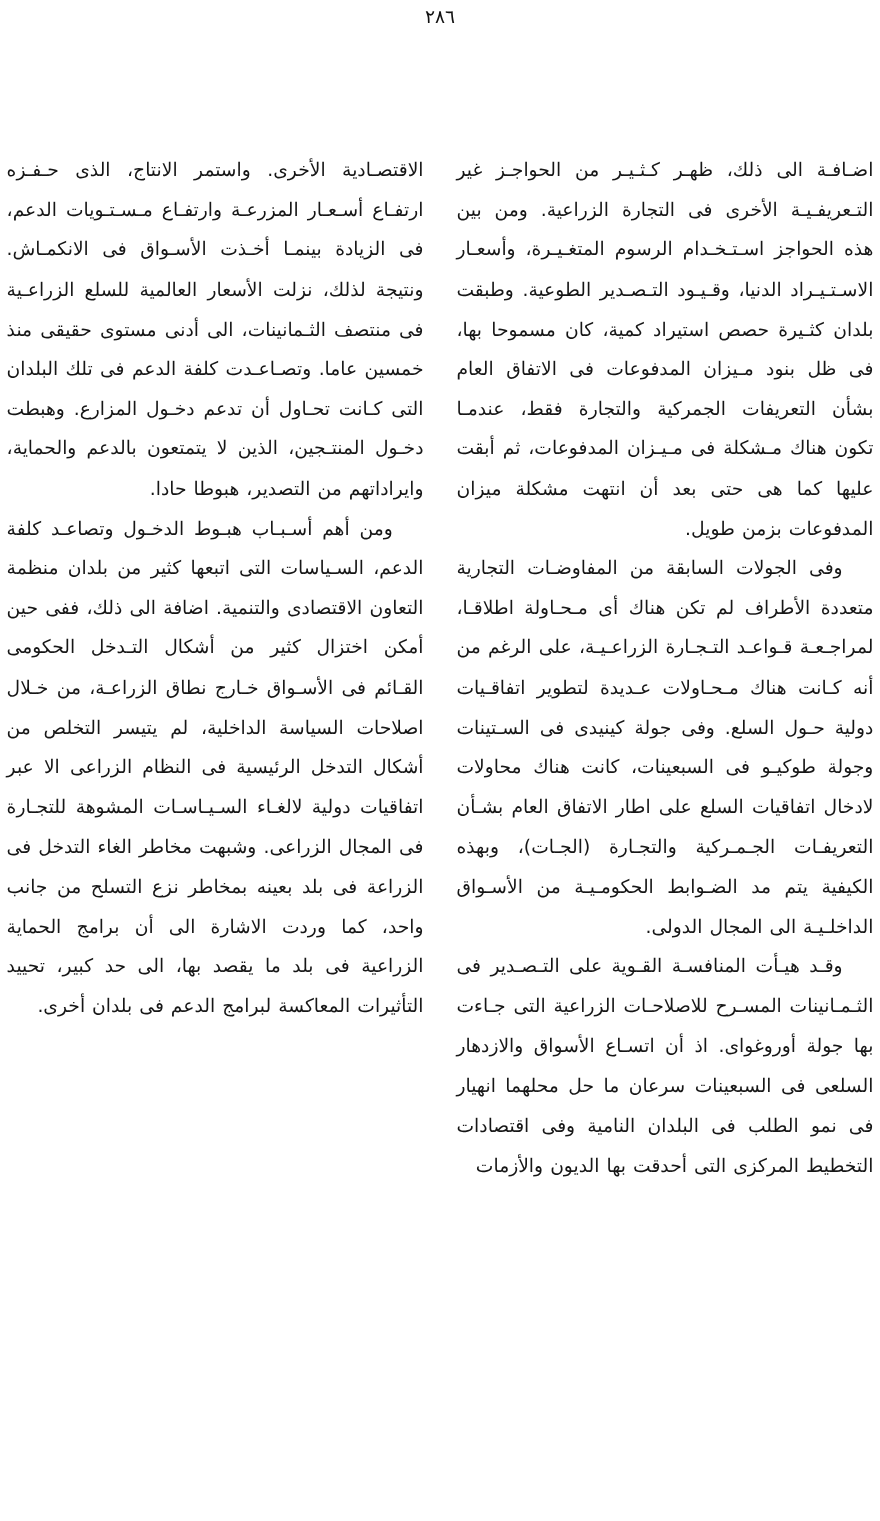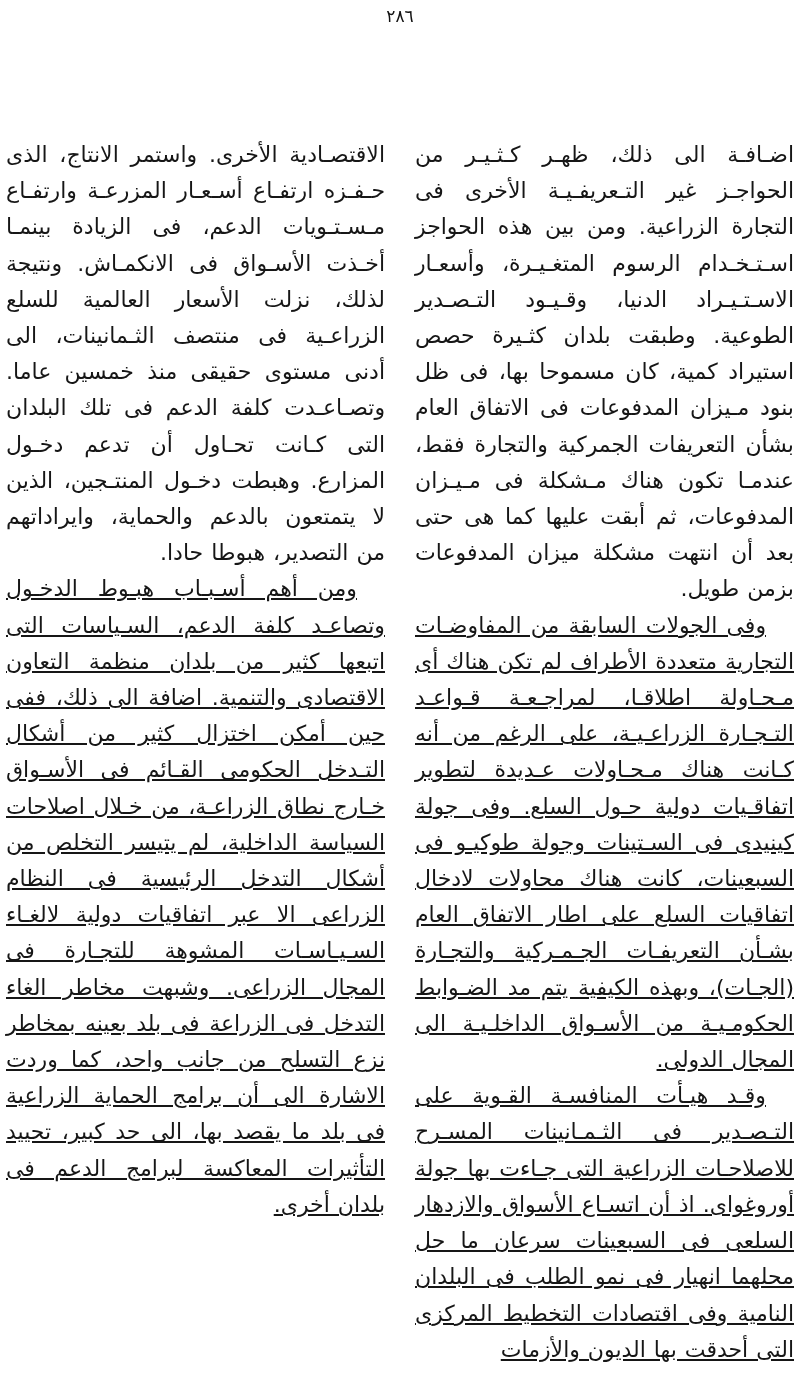--- a/index.html
+++ b/index.html
@@ -33,29 +33,28 @@
     padding: 0 6px;
     margin-top: 111px;
     box-sizing: border-box;
   }
   .column {
     flex: 1 1 0;
     min-width: 0;
   }
   .column p {
     margin: 0;
-    font-size: 22px;
+    font-size: 17px;
     line-height: 36.2px;
     text-align: justify;
     text-align-last: right;
     word-spacing: 1px;
   }
   .column p.indent {
     text-indent: 28px;
-    text-decoration: underline;
   }
 </style>
 </head>
 <body>
 
 <header class="page-header">
   <span class="page-number">٢٨٦</span>
 </header>
 
 <main class="page-body">

